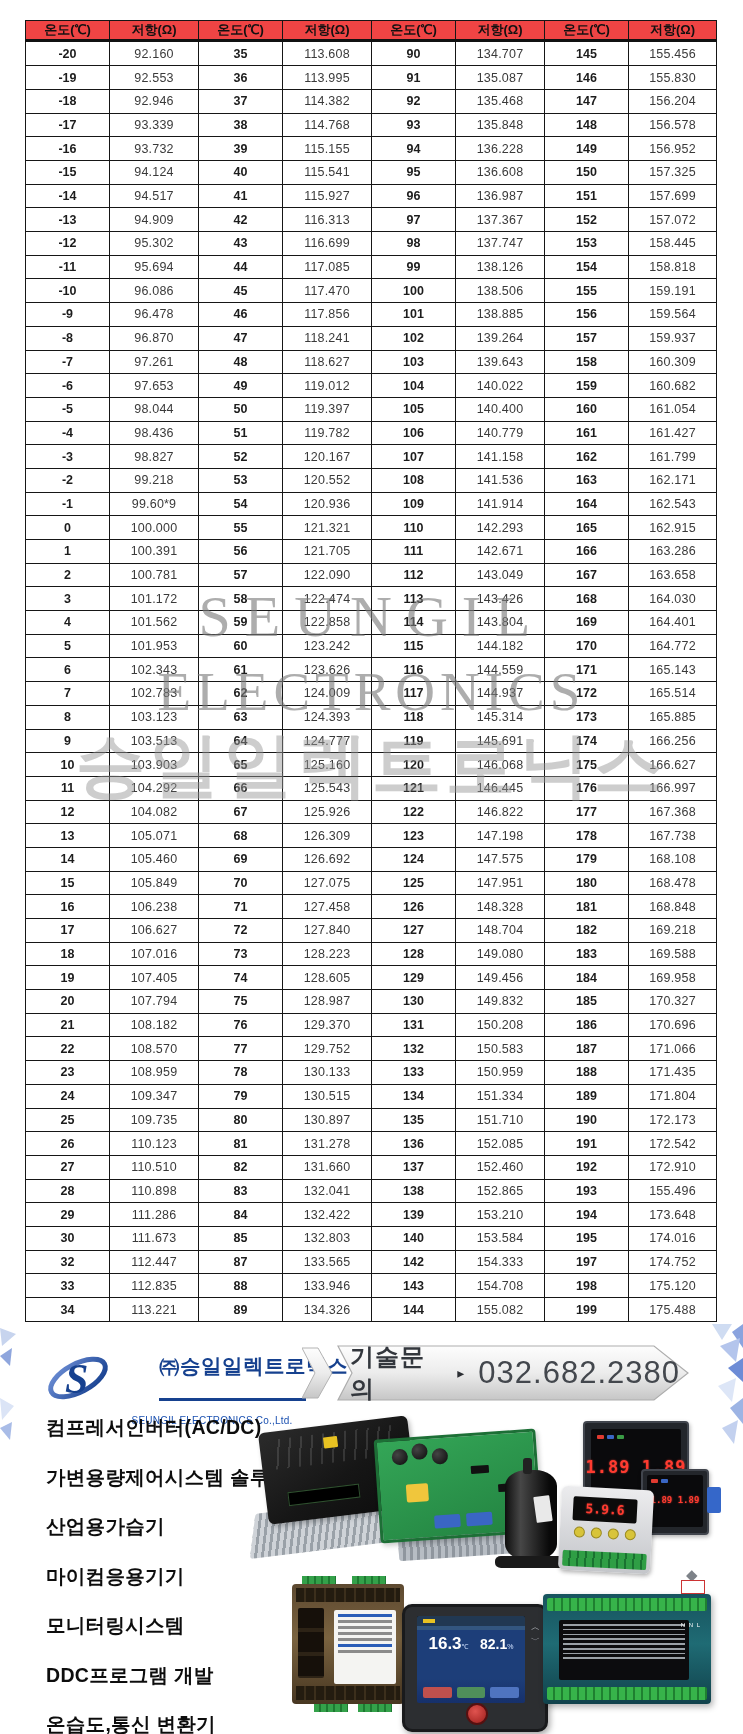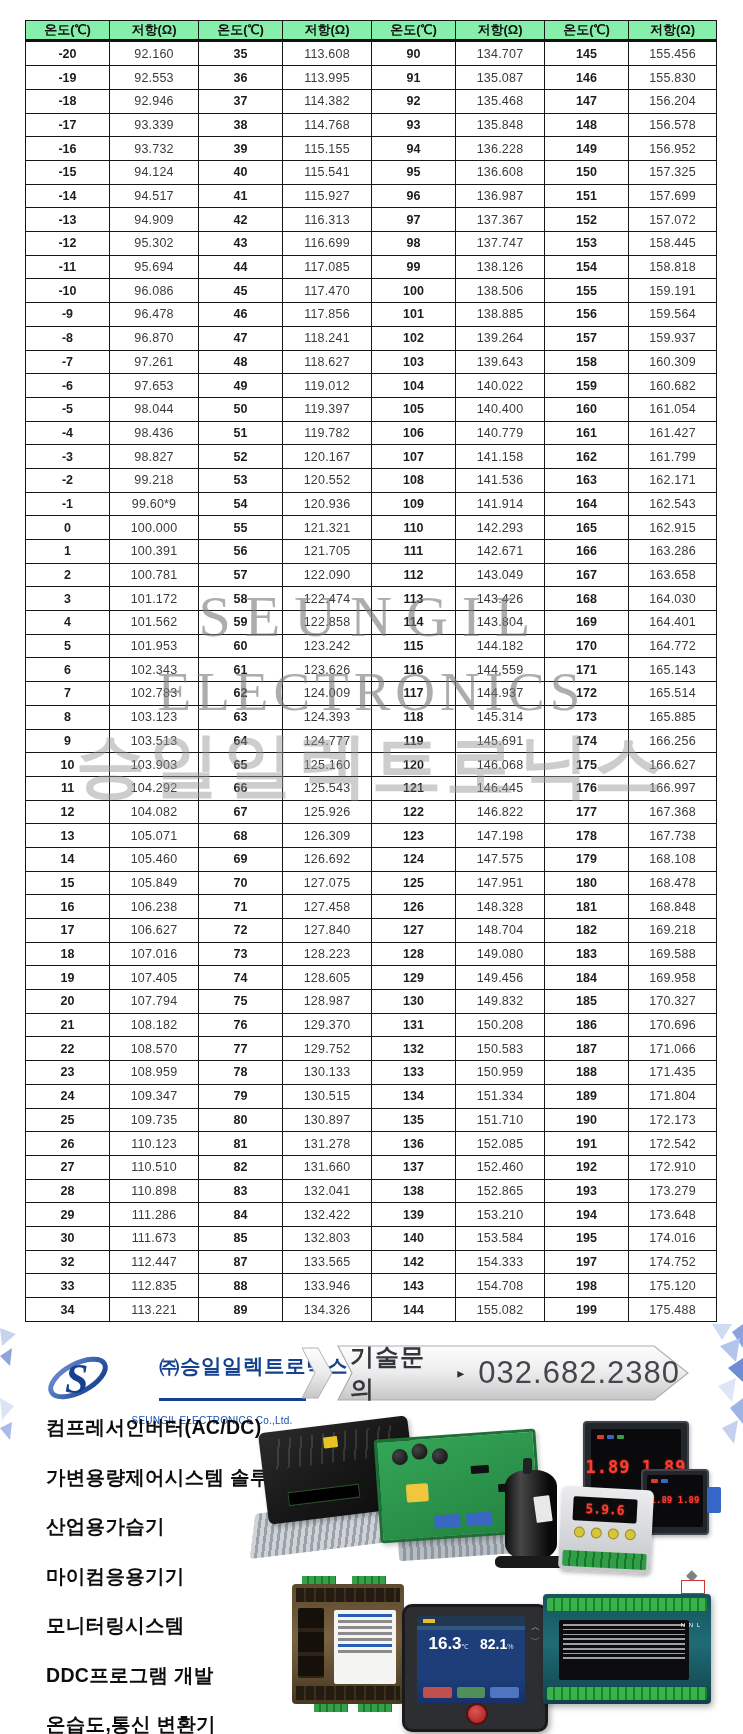--- a/index.html
+++ b/index.html
@@ -5,21 +5,21 @@
   html,body{margin:0;padding:0;}
   body{width:743px;height:1734px;position:relative;background:#ffffff;
        font-family:"Liberation Sans",sans-serif;overflow:hidden;}
 
   
   .res-table{position:absolute;left:25px;top:20px;width:691px;height:1302px;
              border-collapse:collapse;table-layout:fixed;z-index:1;}
   .res-table th,.res-table td{border:1.6px solid #161616;text-align:center;
              vertical-align:middle;padding:0;white-space:nowrap;overflow:hidden;}
   .res-table th{font-size:13px;font-weight:700;color:#111;
-             border-bottom:3px solid #111;background:#86efac;}
+             border-bottom:3px solid #111;background:#ef4444;}
   .res-table td.temp{font-size:12.5px;font-weight:700;color:#1c1c1c;}
   .res-table td.res{font-size:12.5px;font-weight:400;color:#3a3a3a;letter-spacing:.2px;}
 
   
   .wm{position:absolute;left:0;width:100%;text-align:center;z-index:2;
       pointer-events:none;line-height:1;}
   .wm1{top:588px;font-family:"Liberation Serif",serif;font-size:58px;
        letter-spacing:14px;color:rgba(122,122,122,.62);}
   .wm2{top:664px;font-family:"Liberation Serif",serif;font-size:55px;
        letter-spacing:5px;color:rgba(122,122,122,.62);}
@@ -665,21 +665,21 @@
         <td class="res">172.910</td>
       </tr>
       <tr>
         <td class="temp">28</td>
         <td class="res">110.898</td>
         <td class="temp">83</td>
         <td class="res">132.041</td>
         <td class="temp">138</td>
         <td class="res">152.865</td>
         <td class="temp">193</td>
-        <td class="res">173.279</td>
+        <td class="res">155.496</td>
       </tr>
       <tr>
         <td class="temp">29</td>
         <td class="res">111.286</td>
         <td class="temp">84</td>
         <td class="res">132.422</td>
         <td class="temp">139</td>
         <td class="res">153.210</td>
         <td class="temp">194</td>
         <td class="res">173.648</td>

